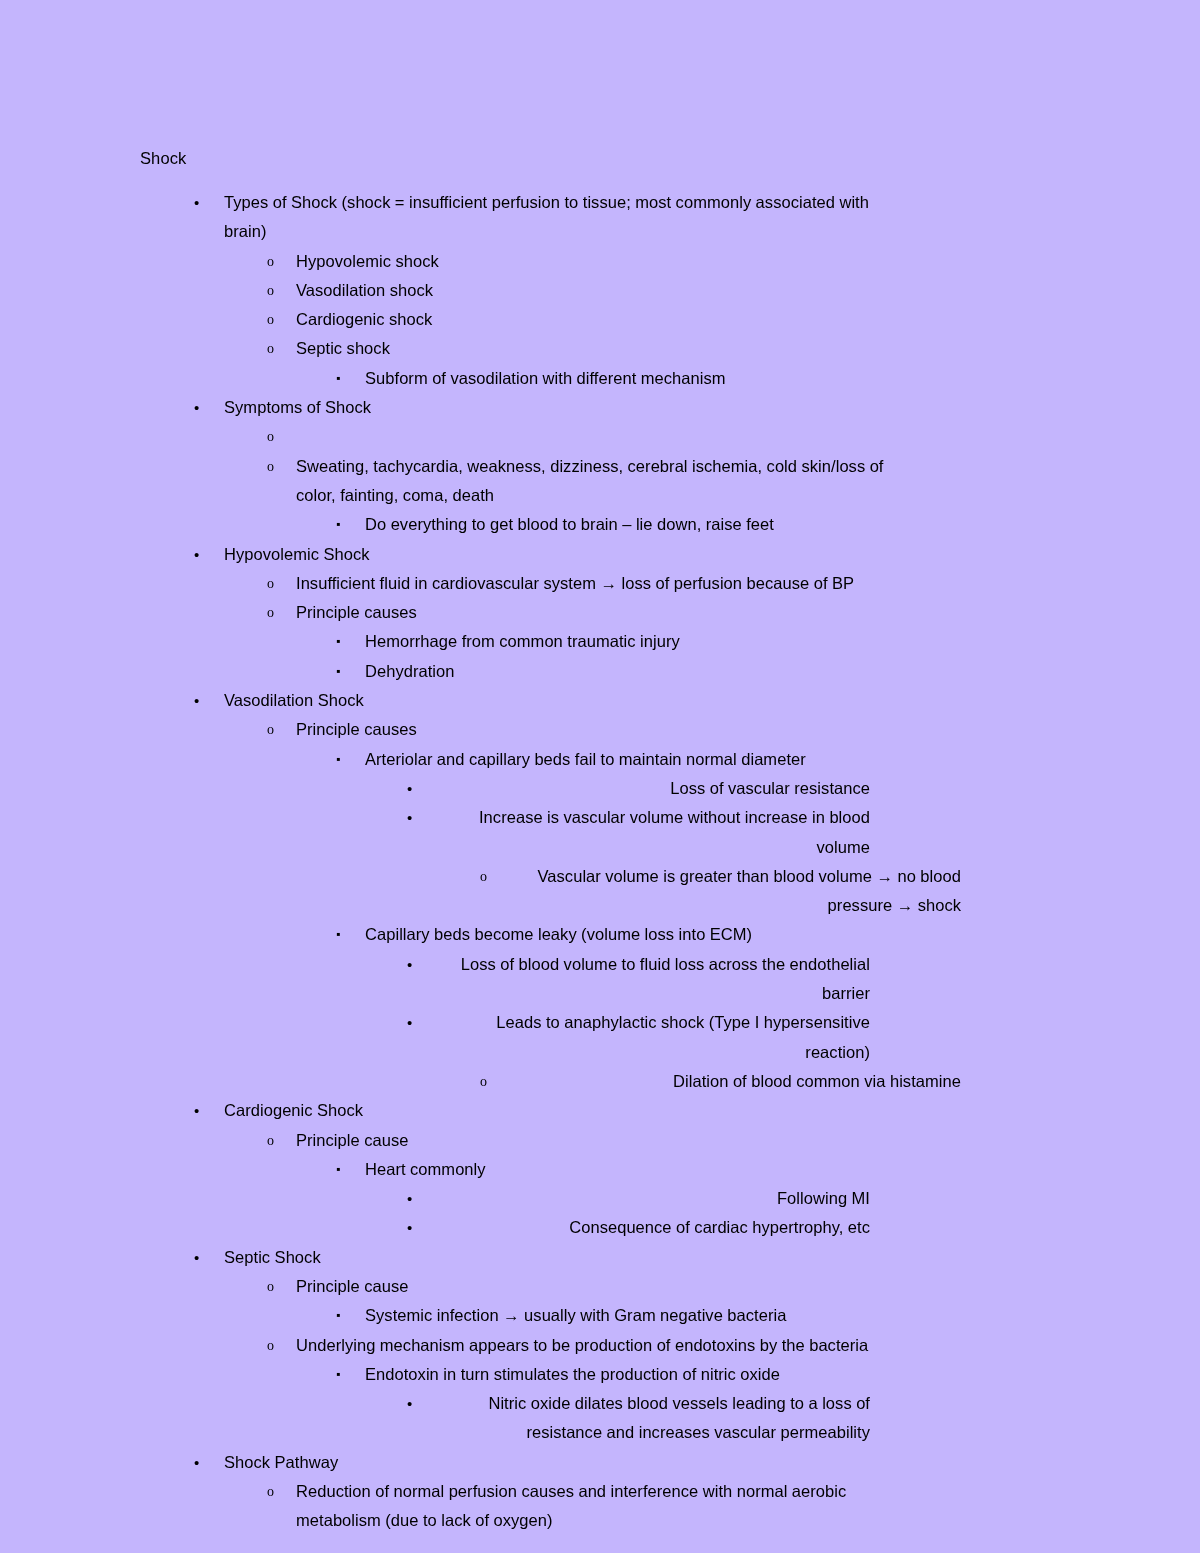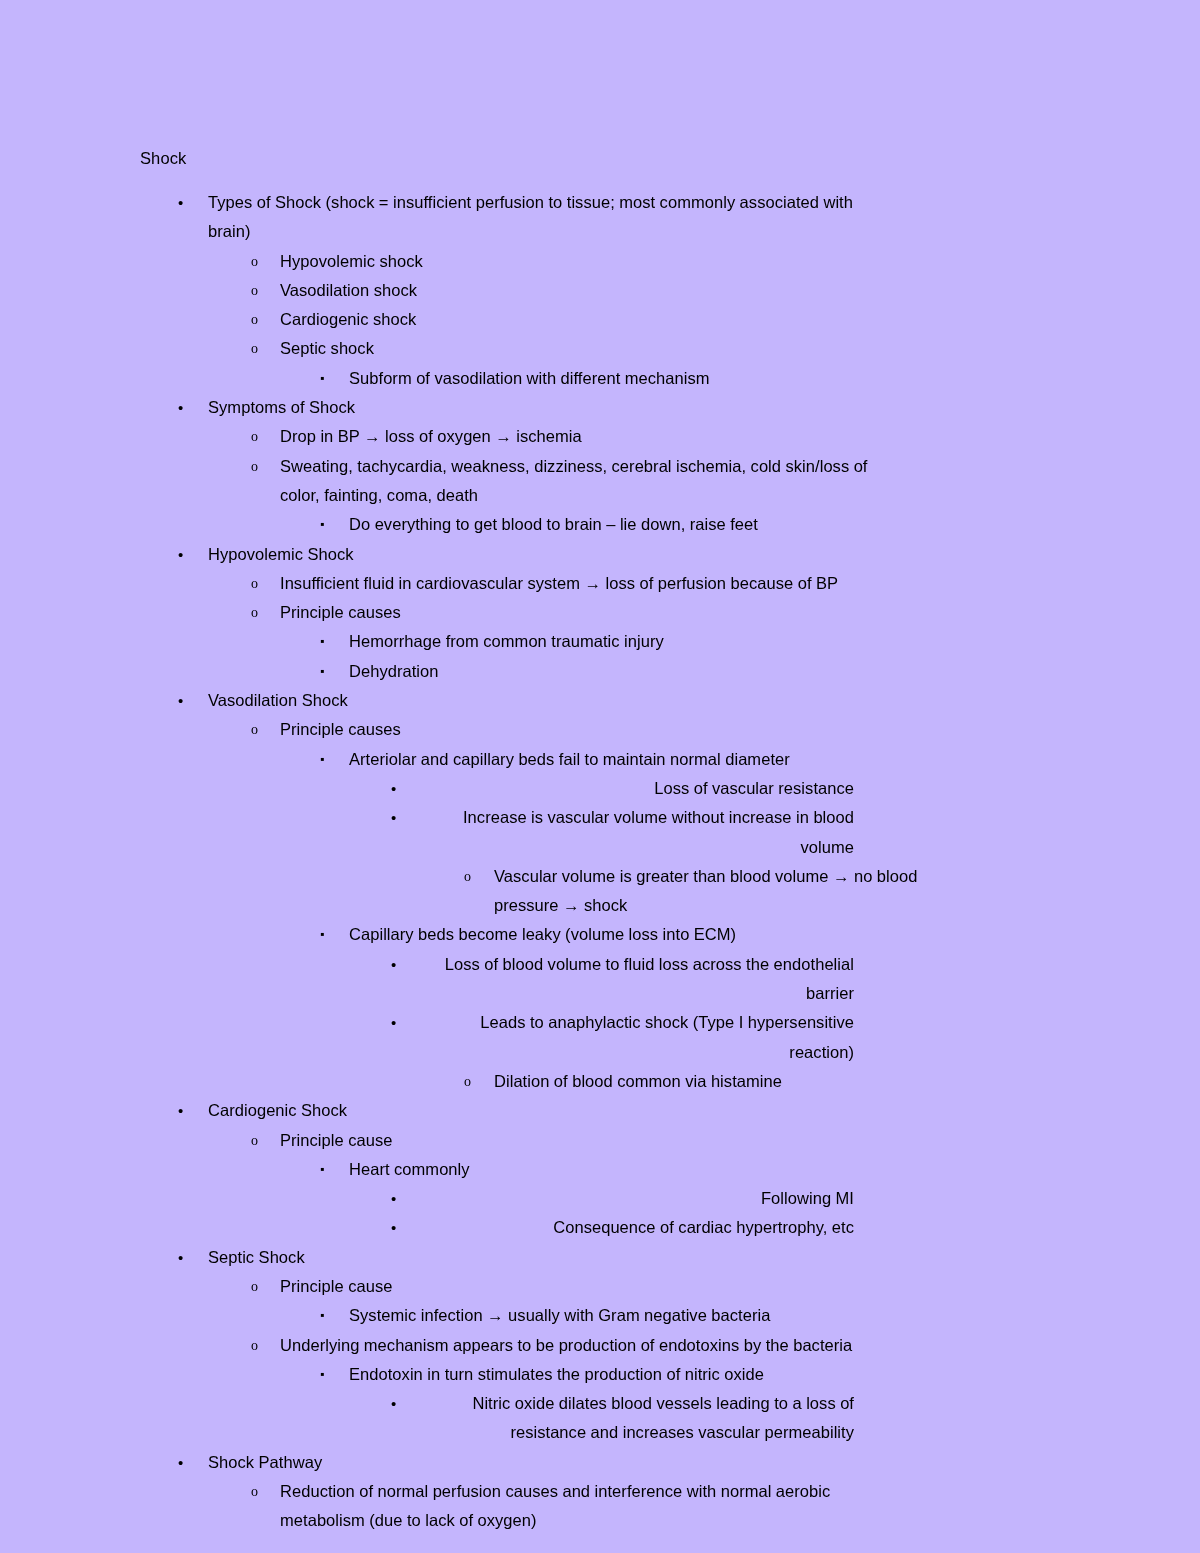--- a/index.html
+++ b/index.html
@@ -27,21 +27,21 @@
     position: absolute;
     left: 140px;
     top: 144px;
     font-size: 16.5px;
     line-height: 29.3px;
     letter-spacing: 0.1px;
     white-space: nowrap;
   }
   .outline {
     position: absolute;
-    left: 0;
+    left: 16px;
     top: 188px;
     width: 1039px;
   }
   .li {
     position: relative;
     font-size: 16.5px;
     line-height: 29.3px;
     letter-spacing: 0.05px;
     min-height: 29.3px;
     word-spacing: -0.2px;
@@ -63,21 +63,21 @@
 
   .lvl2 { padding-left: 280px; padding-right: 140px; }
   .lvl2 > .marker { left: 251px; font-size: 14px; }
 
   .lvl3 { padding-left: 349px; padding-right: 150px; }
   .lvl3 > .marker { left: 320px; font-size: 12px; }
 
   .lvl4 { padding-left: 422px; padding-right: 185px; text-align: right; }
   .lvl4 > .marker { left: 391px; font-size: 15px; }
 
-  .lvl5 { padding-left: 494px; padding-right: 94px; }
+  .lvl5 { padding-left: 494px; padding-right: 94px; text-align: right; }
   .lvl5 > .marker { left: 464px; font-size: 14px; }
 
   
   .bullet-dot::before  { content: "\2022"; }
   .bullet-circ::before { content: "\006F"; font-family: "Liberation Serif", serif; }
   .bullet-sq::before   { content: "\25AA"; }
 
   .arrow { font-weight: bold; }
 </style>
 </head>
@@ -112,21 +112,20 @@
         <div class="li lvl3">
           <span class="marker bullet-sq"></span>
           <span class="txt">Subform of vasodilation with different mechanism</span>
         </div>
         <div class="li lvl1">
           <span class="marker bullet-dot"></span>
           <span class="txt">Symptoms of Shock</span>
         </div>
         <div class="li lvl2">
           <span class="marker bullet-circ"></span>
-          <span class="txt">Drop in BP <span class="arrow">→</span> loss of oxygen <span class="arrow">→</span> ischemia</span>
         </div>
         <div class="li lvl2">
           <span class="marker bullet-circ"></span>
           <span class="txt">Sweating, tachycardia, weakness, dizziness, cerebral ischemia, cold skin/loss of color, fainting, coma, death</span>
         </div>
         <div class="li lvl3">
           <span class="marker bullet-sq"></span>
           <span class="txt">Do everything to get blood to brain – lie down, raise feet</span>
         </div>
         <div class="li lvl1">

